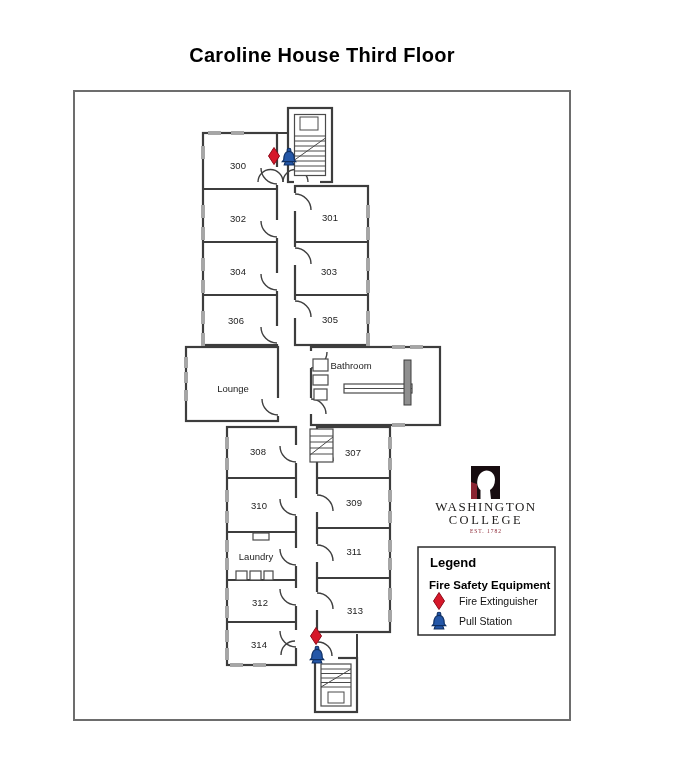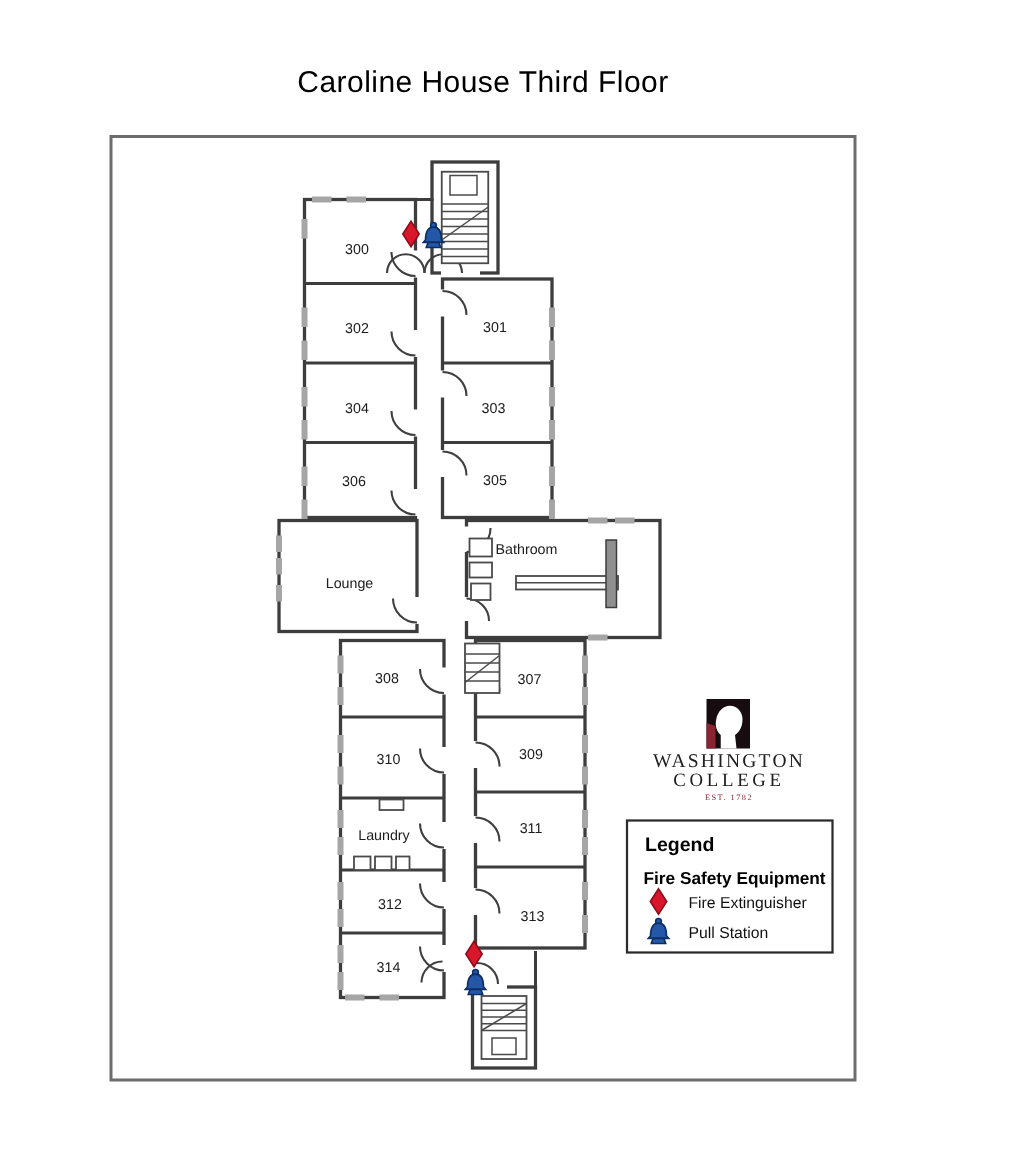--- a/index.html
+++ b/index.html
@@ -1,18 +1,18 @@
 <!DOCTYPE html>
 <html style="--c-ext: #d6182a; --c-bell: #2457a8; --c-maroon: #8a2432;"><head>
 <meta charset="utf-8">
 <style>
   html,body{margin:0;padding:0;background:#ffffff;}
   body{width:682px;height:775px;position:relative;font-family:"Liberation Sans",sans-serif;overflow:hidden;}
   .page-title{position:absolute;left:73px;top:44px;width:498px;margin:0;text-align:center;
-    font-size:20px;font-weight:400;color:#000;letter-spacing:.3px;}
+    font-size:20px;font-weight:700;color:#000;letter-spacing:.3px;}
   .frame{position:absolute;left:73px;top:90px;width:498px;height:631px;box-sizing:border-box;
     border:2px solid #6d6d6d;background:#fff;}
   svg.plan{position:absolute;left:0;top:0;}
   .room{fill:#ffffff;stroke:#3d3d3d;stroke-width:2.2;}
   .wall2{fill:none;stroke:#3d3d3d;stroke-width:2;}
   .thin{fill:#ffffff;stroke:#4a4a4a;stroke-width:1.2;}
   .hair{fill:none;stroke:#4a4a4a;stroke-width:1;}
   .window{fill:#a6a6a6;stroke:none;}
   .patch{fill:#ffffff;stroke:none;}
   .arc{fill:none;stroke:#3f3f3f;stroke-width:1.4;}

